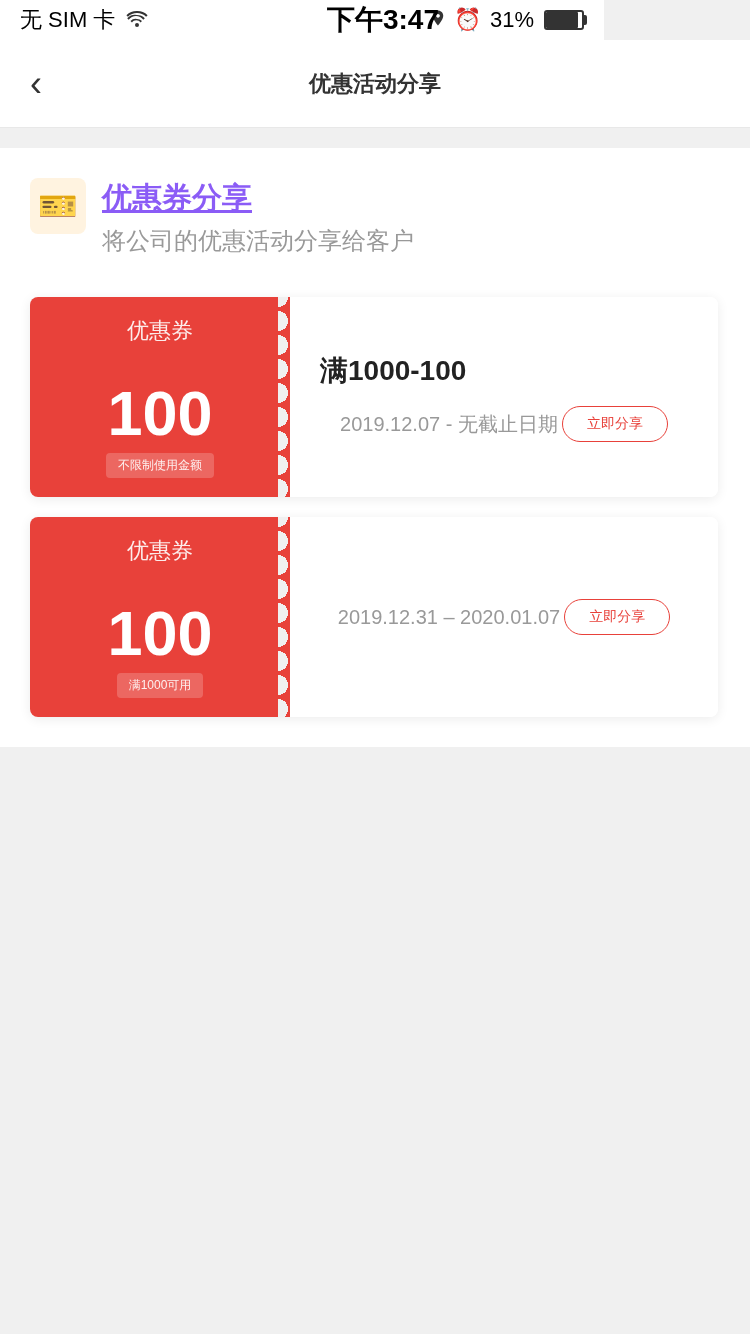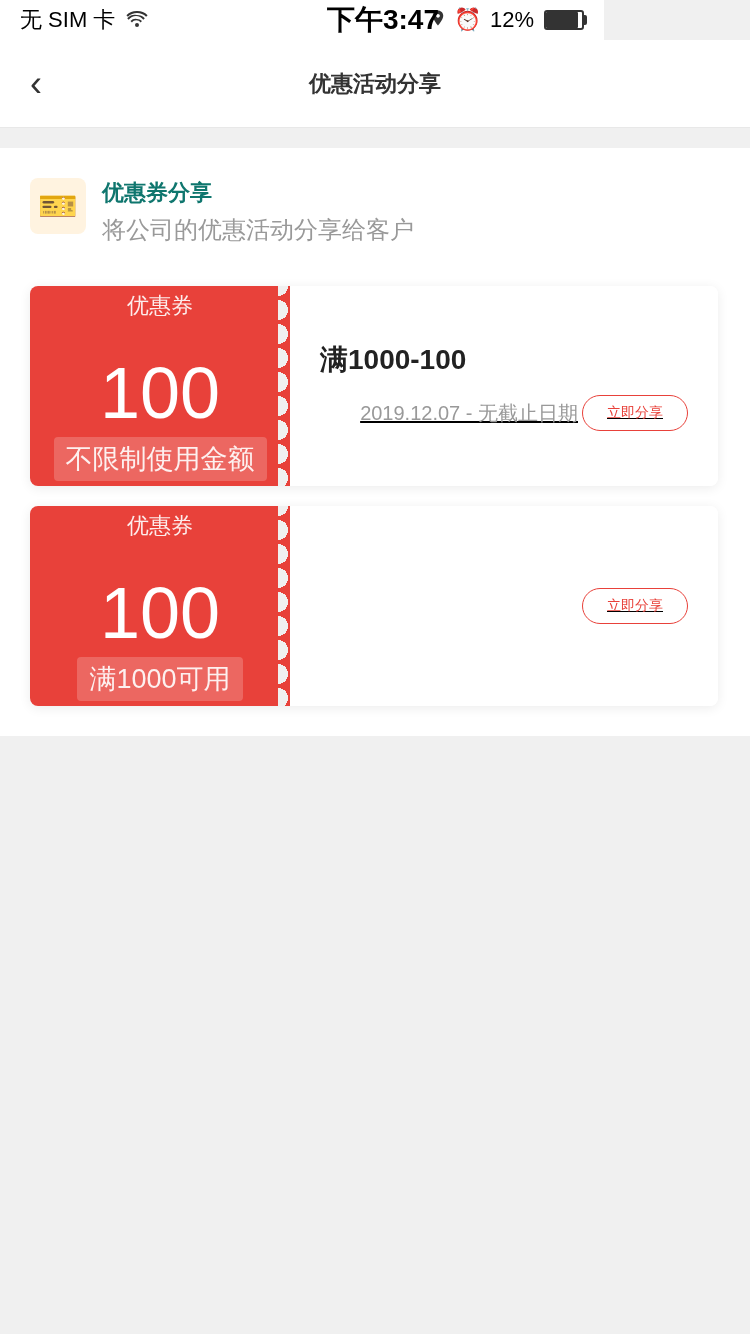--- a/index.html
+++ b/index.html
@@ -114,23 +114,24 @@
       justify-content: center;
       font-size: 32px;
       flex-shrink: 0;
     }
     .section-text {
       display: flex;
       flex-direction: column;
       gap: 6px;
     }
     .section-title {
-      font-size: 22px;
+      font-size: 30px;
       font-weight: 600;
-      color: #0f766e;
+      color: #8b5cf6;
+      text-decoration: underline;
     }
     .section-subtitle {
       font-size: 24px;
       color: #999;
     }
 
     
     .coupon-list {
       background: #fff;
       padding: 20px 30px 30px 30px;
@@ -177,28 +178,28 @@
       background-position: 0 12px;
       z-index: 2;
     }
 
     .coupon-label {
       font-size: 22px;
       color: rgba(255,255,255,0.9);
       font-weight: 400;
     }
     .coupon-amount {
-      font-size: 72px;
-      font-weight: 400;
+      font-size: 63px;
+      font-weight: 700;
       color: #fff;
       line-height: 1;
       margin-top: 28px;
     }
     .coupon-condition {
-      font-size: 27px;
+      font-size: 12px;
       color: rgba(255,255,255,0.9);
       background: rgba(255,255,255,0.2);
       padding: 4px 12px;
       border-radius: 4px;
     }
 
     
     .coupon-right {
       flex: 1;
       background: #fff;
@@ -209,23 +210,22 @@
       gap: 16px;
     }
     .coupon-name {
       font-size: 28px;
       font-weight: 700;
       color: #222;
     }
     .coupon-meta {
       display: flex;
       align-items: center;
-      justify-content: flex-end;
+      justify-content: center;
       gap: 4px;
-      text-decoration: underline;
     }
     .coupon-date {
       font-size: 20px;
       color: #999;
     }
     .coupon-share-btn {
       border: 1.5px solid #e8413a;
       color: #e8413a;
       background: #fff;
       border-radius: 30px;
@@ -255,21 +255,21 @@
     </span>
   </div>
   <div class="status-center">下午3:47</div>
   <div class="status-right">
     <span>
       <svg width="18" height="18" viewBox="0 0 24 24">
           <path d="M12 2C8.13 2 5 5.13 5 9c0 5.25 7 13 7 13s7-7.75 7-13c0-3.87-3.13-7-7-7zm0 9.5c-1.38 0-2.5-1.12-2.5-2.5s1.12-2.5 2.5-2.5 2.5 1.12 2.5 2.5-1.12 2.5-2.5 2.5z" fill="#333"></path>
         </svg>
     </span>
     <span>⏰</span>
-    <span>12%</span>
+    <span>31%</span>
     <span class="battery-icon">
       <div class="battery-fill"></div>
     </span>
   </div>
 </div>
 
 <div class="nav-bar">
   <span class="nav-back">‹</span>
   <span class="nav-title">优惠活动分享</span>
 </div>
@@ -298,19 +298,20 @@
       </div>
     </div>
     <div class="coupon-card">
       <div class="coupon-left">
         <span class="coupon-label">优惠券</span>
         <span class="coupon-amount">100</span>
         <span class="coupon-condition">满1000可用</span>
       </div>
       <div class="coupon-right">
         <div class="coupon-meta">
+          <span class="coupon-date">2019.12.31 – 2020.01.07</span>
           <button class="coupon-share-btn">立即分享</button>
         </div>
       </div>
     </div>
   </div>
 
 <div class="page-bg"></div>
 
 </body></html>

